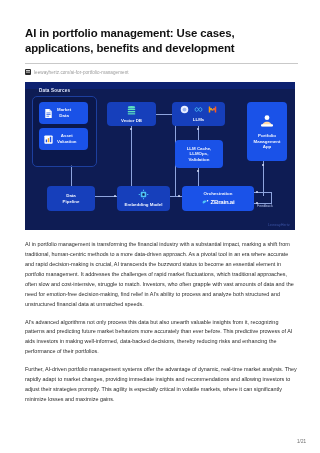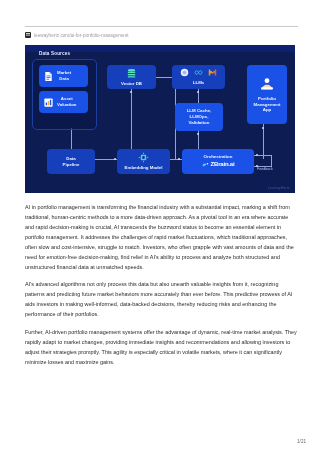--- a/index.html
+++ b/index.html
@@ -206,20 +206,21 @@
     bottom: 9px;
     font-size: 4.6px;
     color: #6a6a6a;
   }
 </style>
 </head>
 <body>
 
 <div class="page">
 
+  <h1 class="doc-title">AI in portfolio management: Use cases, applications, benefits and development</h1>
   <div class="title-rule"></div>
 
   <div class="source-line">
     <span class="favicon"></span>
     <span class="source-url">leewayhertz.com/ai-for-portfolio-management</span>
   </div>
 
   <div class="diagram">
     <div class="diagram-topbar"></div>
     <div class="diag-inner">

